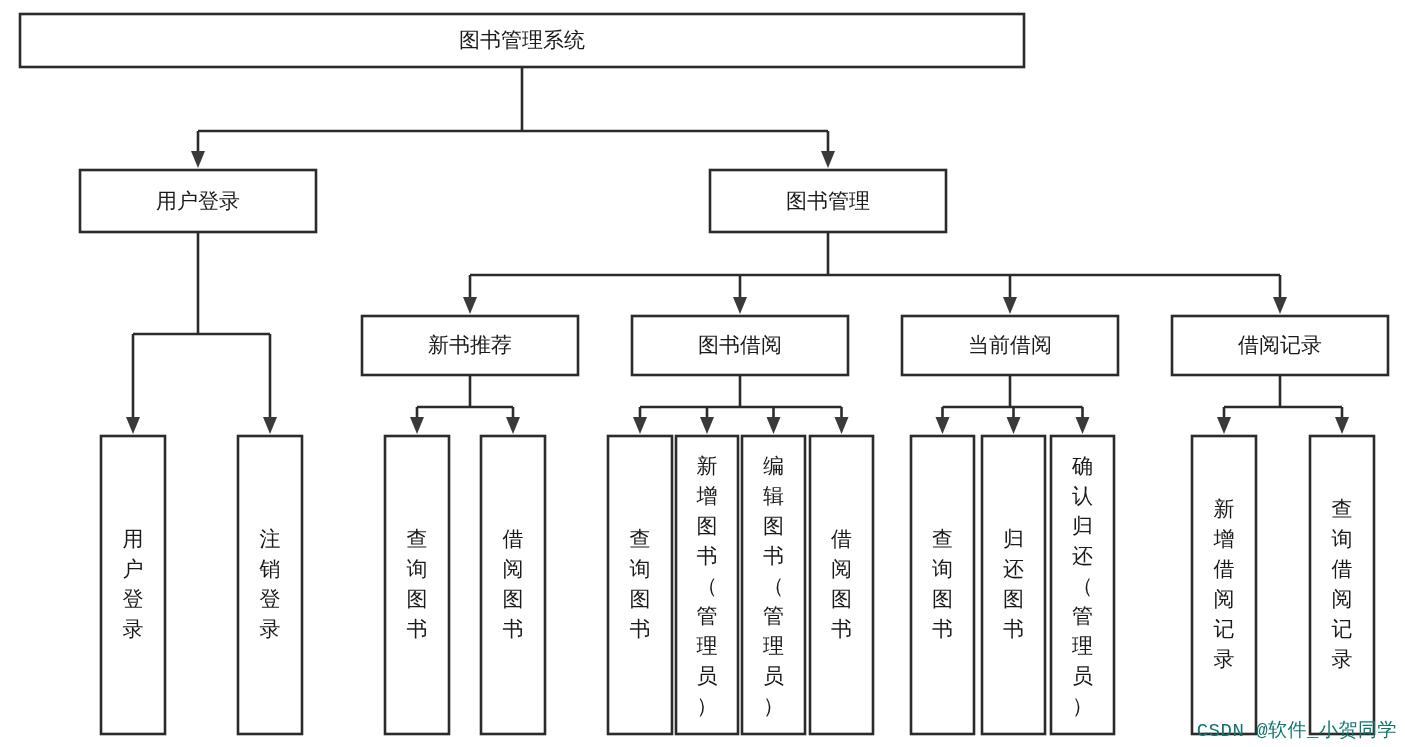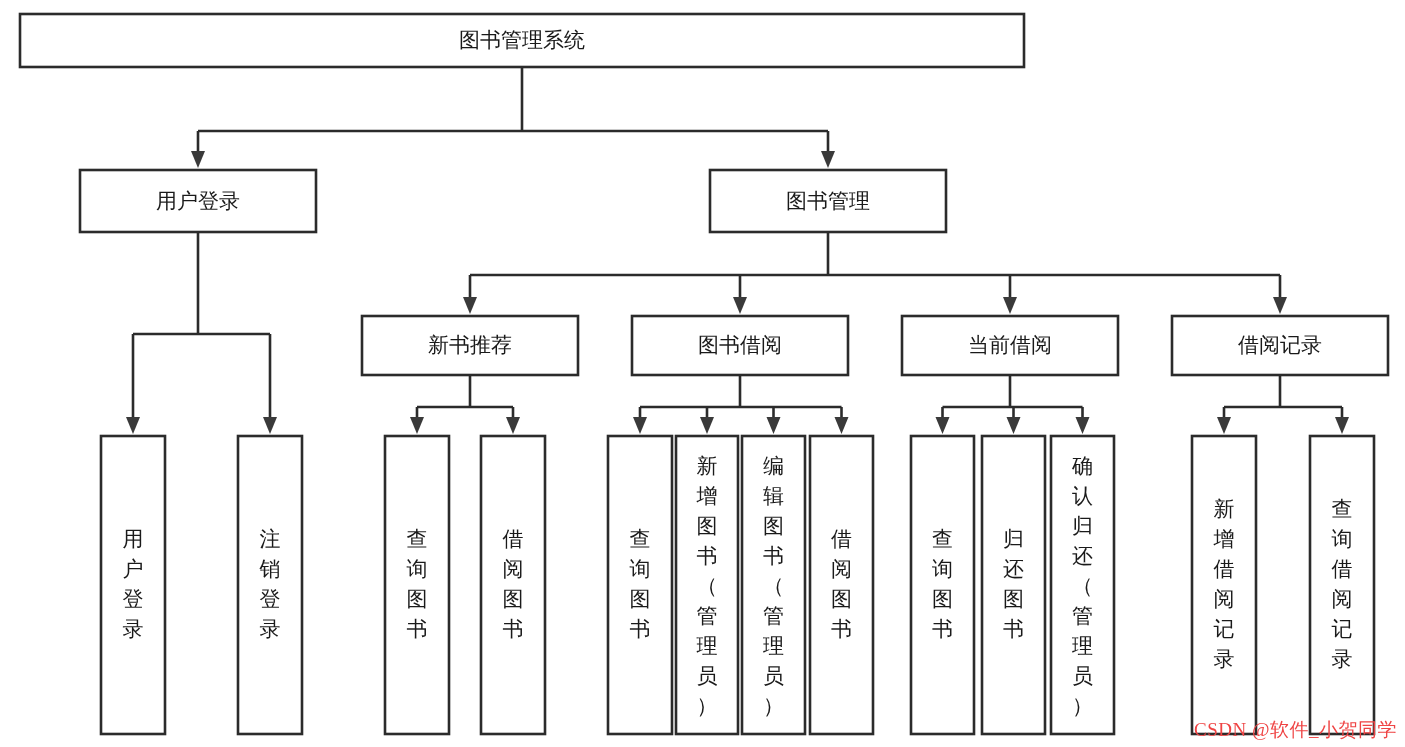--- a/index.html
+++ b/index.html
@@ -55,23 +55,23 @@
     font-size: 21px;
     fill: #1a1a1a;
     text-anchor: middle;
     dominant-baseline: middle;
     white-space: pre;
   }
   .watermark {
     position: absolute;
     right: 8px;
     bottom: 4px;
-    font-family: Liberation Serif, serif;
+    font-family: Liberation Mono, monospace;
     font-size: 19px;
-    color: #ef4444;
+    color: #0f766e;
     letter-spacing: 0.5px;
     user-select: none;
     pointer-events: none;
     white-space: nowrap;
   }
 </style>
 </head>
 <body>
 
 <div id="diagram-root">

